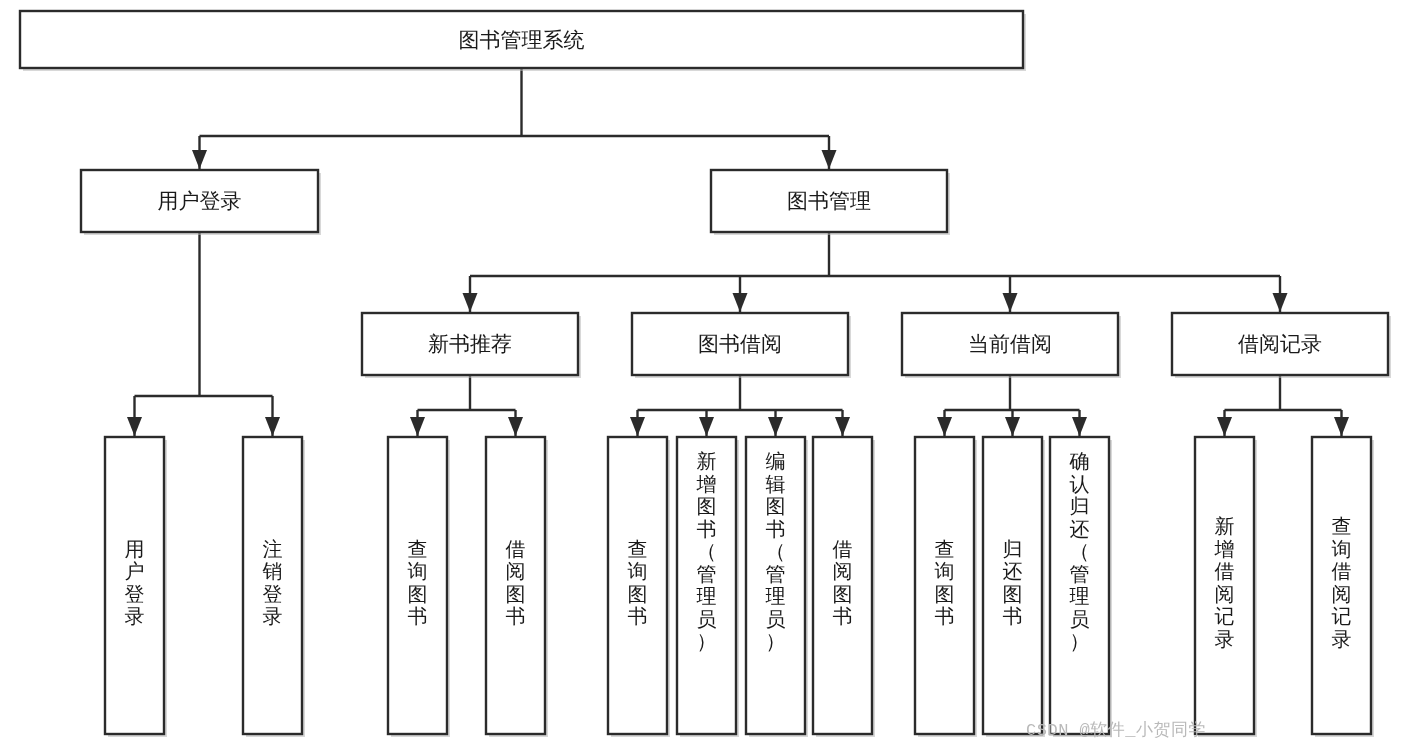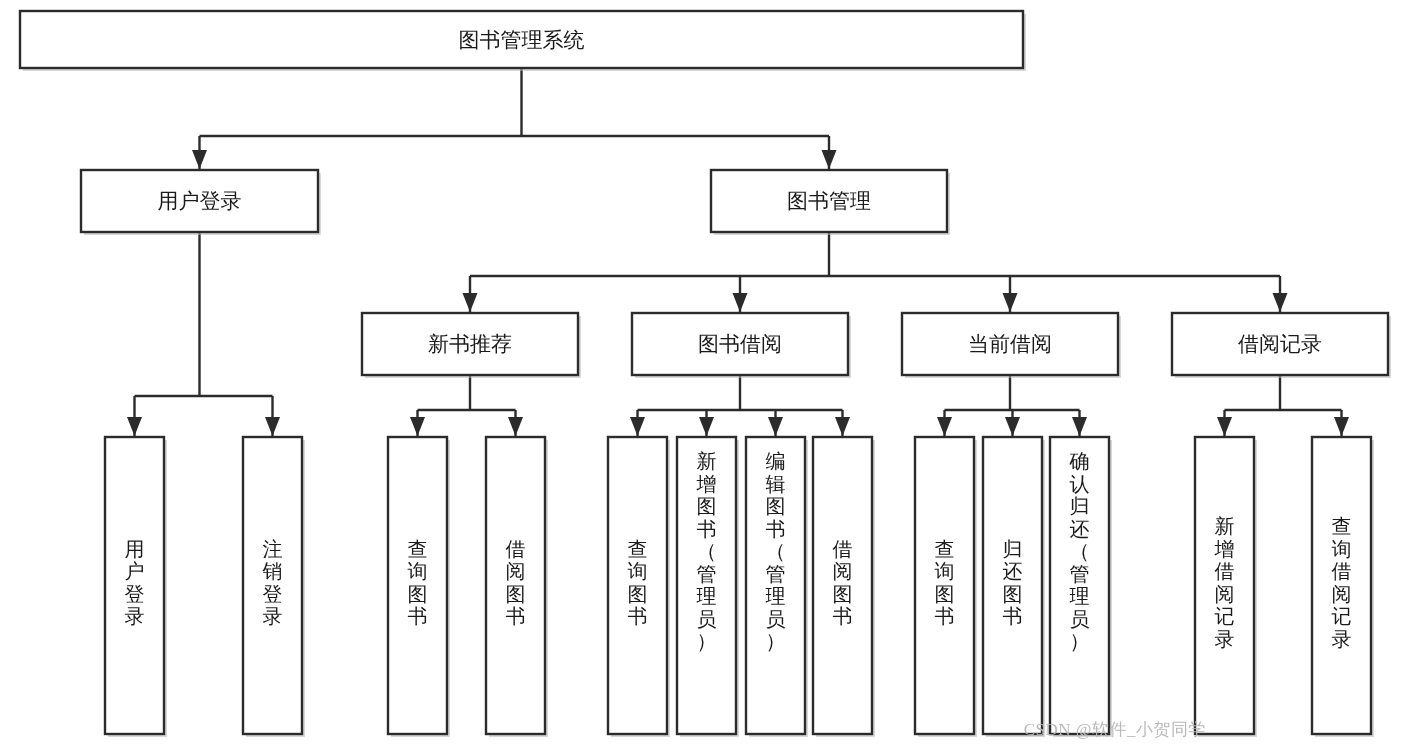--- a/index.html
+++ b/index.html
@@ -54,21 +54,21 @@
   .node-label-v {
     font-family: "DejaVu Sans", "Liberation Sans", sans-serif;
     font-size: 20px;
     fill: #1a1a1a;
     text-anchor: middle;
   }
   .watermark {
     position: absolute;
     right: 14px;
     bottom: 6px;
-    font-family: Liberation Serif, serif;
+    font-family: Liberation Mono, monospace;
     font-size: 17px;
     color: #b9b9b9;
     white-space: nowrap;
     letter-spacing: 0.5px;
   }
 </style>
 </head>
 <body>
 
 <div id="diagram-root">

